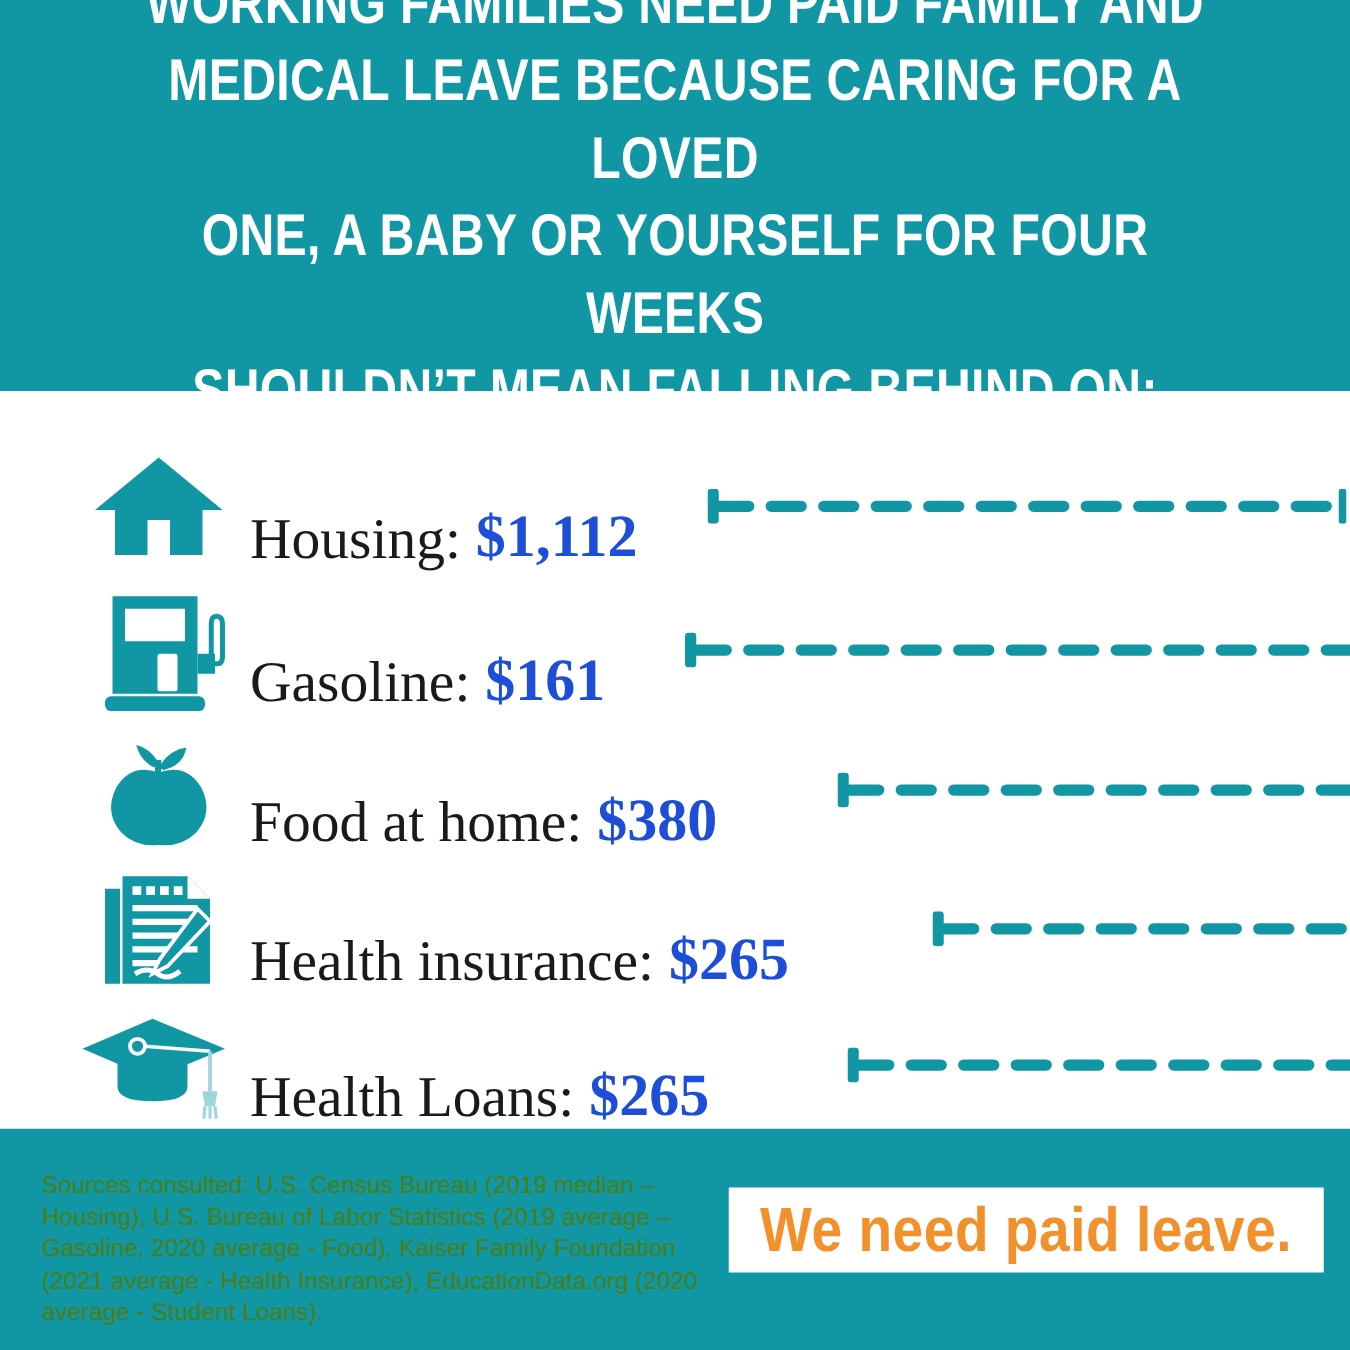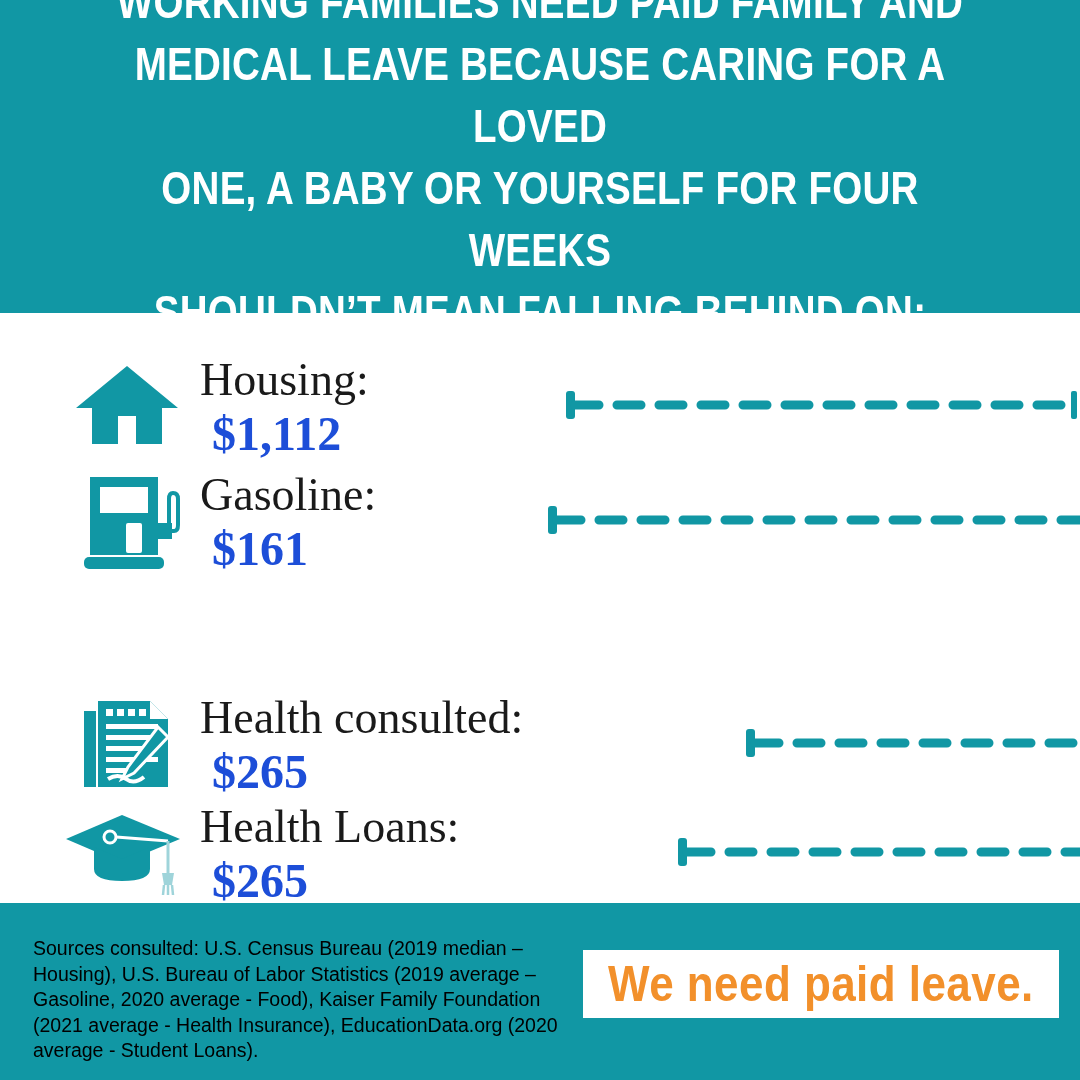--- a/index.html
+++ b/index.html
@@ -78,23 +78,22 @@
     align-items: center;
     justify-content: center;
   }
   .row-icon svg { display: block; }
   .row-text {
     position: absolute;
     left: 200px;
     top: 0;
     height: 104px;
     display: flex;
-    align-items: flex-start;
+    align-items: flex-end;
     white-space: nowrap;
-    flex-direction: column;
   }
   .row-label {
     font-family: "Liberation Serif", "DejaVu Serif", serif;
     font-size: 46px;
     color: #1a1a1a;
     font-weight: 400;
   }
   .row-value {
     font-family: "Liberation Serif", "DejaVu Serif", serif;
     font-size: 48px;
@@ -118,21 +117,21 @@
     top: 903px;
     width: 1080px;
     height: 177px;
     background: #1197a4;
   }
   .sources {
     position: absolute;
     left: 33px;
     top: 936px;
     width: 540px;
-    color: #000000;
+    color: #4d7c0f;
     font-family: "Liberation Sans", sans-serif;
     font-size: 19.5px;
     line-height: 25.5px;
     font-weight: 400;
   }
   .cta-box {
     position: absolute;
     left: 583px;
     top: 950px;
     width: 476px;
@@ -201,20 +200,40 @@
         <span class="row-value">$161</span>
       </div>
       <div class="row-line" style="left:548px;">
         <svg width="540" height="28" viewBox="0 0 540 28">
           <rect x="0" y="0" width="9" height="28" rx="3" fill="#1197a4"></rect>
           <line x1="9" y1="14" x2="540" y2="14" stroke="#1197a4" stroke-width="9" stroke-linecap="round" stroke-dasharray="24 18"></line>
         </svg>
       </div>
     </div>
 
+    <div class="row" style="top:267px;">
+      <div class="row-icon">
+        <svg width="96" height="96" viewBox="0 0 96 96">
+          <path d="M48 26 Q40 14 30 12 Q33 24 44 30 Z" fill="#1197a4"></path>
+          <path d="M48 30 Q56 16 70 14 Q68 28 52 32 Z" fill="#1197a4"></path>
+          <rect x="45" y="24" width="5" height="16" fill="#1197a4"></rect>
+          <path d="M48 34 Q26 26 14 46 Q4 66 18 82 Q30 94 48 92 Q66 94 78 82 Q92 66 82 46 Q70 26 48 34 Z" fill="#1197a4"></path>
+        </svg>
+      </div>
+      <div class="row-text">
+        <span class="row-label">Food at home:</span>
+        <span class="row-value">$380</span>
+      </div>
+      <div class="row-line" style="left:670px;">
+        <svg width="420" height="28" viewBox="0 0 420 28">
+          <rect x="0" y="0" width="9" height="28" rx="3" fill="#1197a4"></rect>
+          <line x1="9" y1="14" x2="420" y2="14" stroke="#1197a4" stroke-width="9" stroke-linecap="round" stroke-dasharray="24 18"></line>
+        </svg>
+      </div>
+    </div>
 
     <div class="row" style="top:378px;">
       <div class="row-icon">
         <svg width="106" height="100" viewBox="0 0 106 100">
           <rect x="10" y="18" width="12" height="76" fill="#1197a4"></rect>
           <path d="M24 8 L76 8 L94 26 L94 94 L24 94 Z" fill="#1197a4"></path>
           <path d="M76 8 L94 26 L76 26 Z" fill="#ffffff"></path>
           <rect x="32" y="16" width="7" height="7" fill="#ffffff"></rect>
           <rect x="43" y="16" width="7" height="7" fill="#ffffff"></rect>
           <rect x="54" y="16" width="7" height="7" fill="#ffffff"></rect>
@@ -222,21 +241,21 @@
           <rect x="32" y="31" width="52" height="5" fill="#ffffff"></rect>
           <rect x="32" y="42" width="52" height="5" fill="#ffffff"></rect>
           <rect x="32" y="53" width="40" height="5" fill="#ffffff"></rect>
           <rect x="32" y="64" width="52" height="5" fill="#ffffff"></rect>
           <rect x="32" y="75" width="30" height="5" fill="#ffffff"></rect>
           <path d="M84 34 L94 44 L60 80 L48 86 L54 74 Z" fill="#1197a4" stroke="#ffffff" stroke-width="3"></path>
           <path d="M34 86 Q44 80 52 86 Q60 92 70 84" fill="none" stroke="#ffffff" stroke-width="4"></path>
         </svg>
       </div>
       <div class="row-text">
-        <span class="row-label">Health consulted:</span>
+        <span class="row-label">Health insurance:</span>
         <span class="row-value">$265</span>
       </div>
       <div class="row-line" style="left:746px;">
         <svg width="344" height="28" viewBox="0 0 344 28">
           <rect x="0" y="0" width="9" height="28" rx="3" fill="#1197a4"></rect>
           <line x1="9" y1="14" x2="344" y2="14" stroke="#1197a4" stroke-width="9" stroke-linecap="round" stroke-dasharray="24 18"></line>
         </svg>
       </div>
     </div>
 

